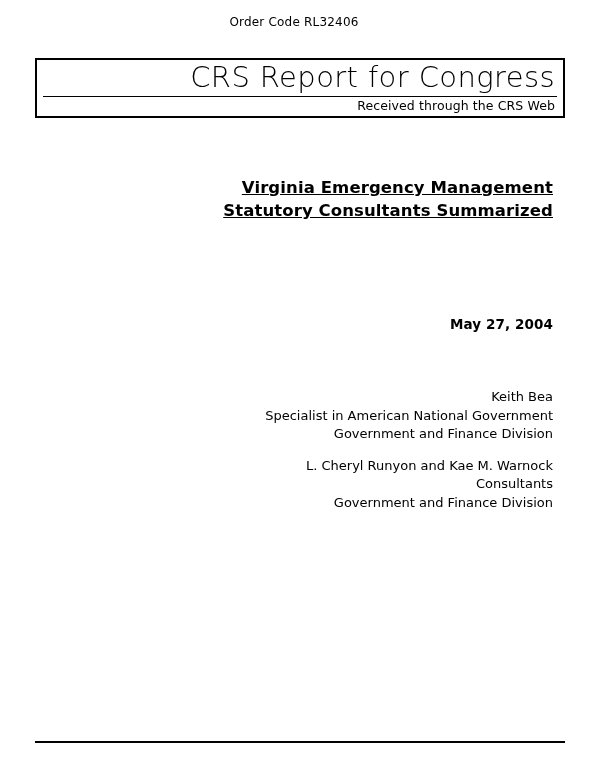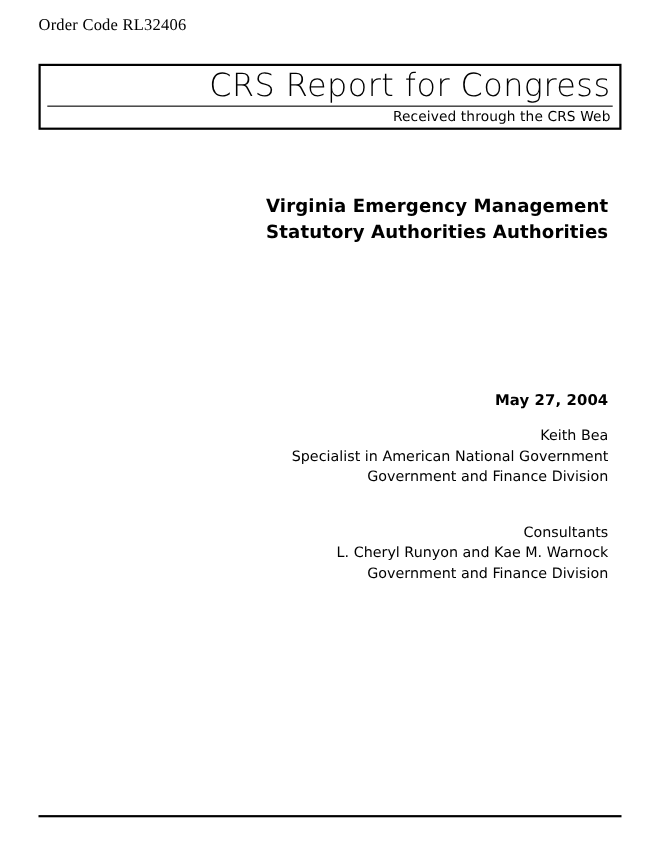--- a/index.html
+++ b/index.html
@@ -21,25 +21,24 @@
     width: 600px;
     height: 777px;
   }
 
   
   .order-code {
     position: absolute;
     top: 15px;
     left: 35px;
     width: 518px;
-    text-align: left;
-    font-size: 15px;
+    text-align: center;
+    font-size: 12px;
     letter-spacing: 0.2px;
     color: #000;
-    font-family: Liberation Serif, serif;
   }
 
   
   .masthead {
     position: absolute;
     top: 58px;
     left: 35px;
     width: 530px;
     height: 60px;
     border: 2px solid #000;
@@ -89,47 +88,46 @@
     position: absolute;
     top: 176px;
     left: 35px;
     width: 518px;
     text-align: right;
     font-size: 16.5px;
     font-weight: bold;
     line-height: 23px;
     letter-spacing: 0.1px;
   }
-  .report-title div { white-space: nowrap; }
+  .report-title div { white-space: nowrap; text-decoration: underline; }
 
   
   .report-date {
     position: absolute;
     top: 316px;
     left: 35px;
     width: 518px;
     text-align: right;
     font-size: 13.5px;
     font-weight: bold;
     letter-spacing: 0.1px;
-    margin-top: 40px;
   }
 
   
   .authors {
     position: absolute;
     top: 388px;
     left: 35px;
     width: 518px;
     text-align: right;
     font-size: 13px;
     font-weight: 400;
     line-height: 18.5px;
   }
-  .author-block { margin-bottom: 32px; }
+  .author-block { margin-bottom: 13px; }
   .author-block:last-child { margin-bottom: 0; }
   .author-block div { white-space: nowrap; }
 
   
   .footer-rule {
     position: absolute;
     top: 741px;
     left: 35px;
     width: 530px;
     height: 2px;
@@ -164,33 +162,33 @@
   <div class="masthead">
     <div class="masthead-inner">
       <div class="masthead-title">CRS Report for Congress</div>
       <div class="masthead-rule"></div>
       <div class="masthead-sub">Received through the CRS Web</div>
     </div>
   </div>
 
   <div class="report-title">
     <div>Virginia Emergency Management</div>
-    <div>Statutory Authorities Authorities</div>
+    <div>Statutory Consultants Summarized</div>
   </div>
 
   <div class="report-date">May 27, 2004</div>
 
   <div class="authors">
     <div class="author-block">
       <div>Keith Bea</div>
       <div>Specialist in American National Government</div>
       <div>Government and Finance Division</div>
     </div>
     <div class="author-block">
+      <div>L. Cheryl Runyon and Kae M. Warnock</div>
       <div>Consultants</div>
-      <div>L. Cheryl Runyon and Kae M. Warnock</div>
       <div>Government and Finance Division</div>
     </div>
   </div>
 
   <div class="footer-rule"></div>
 
 </div>
 
 </body></html>

